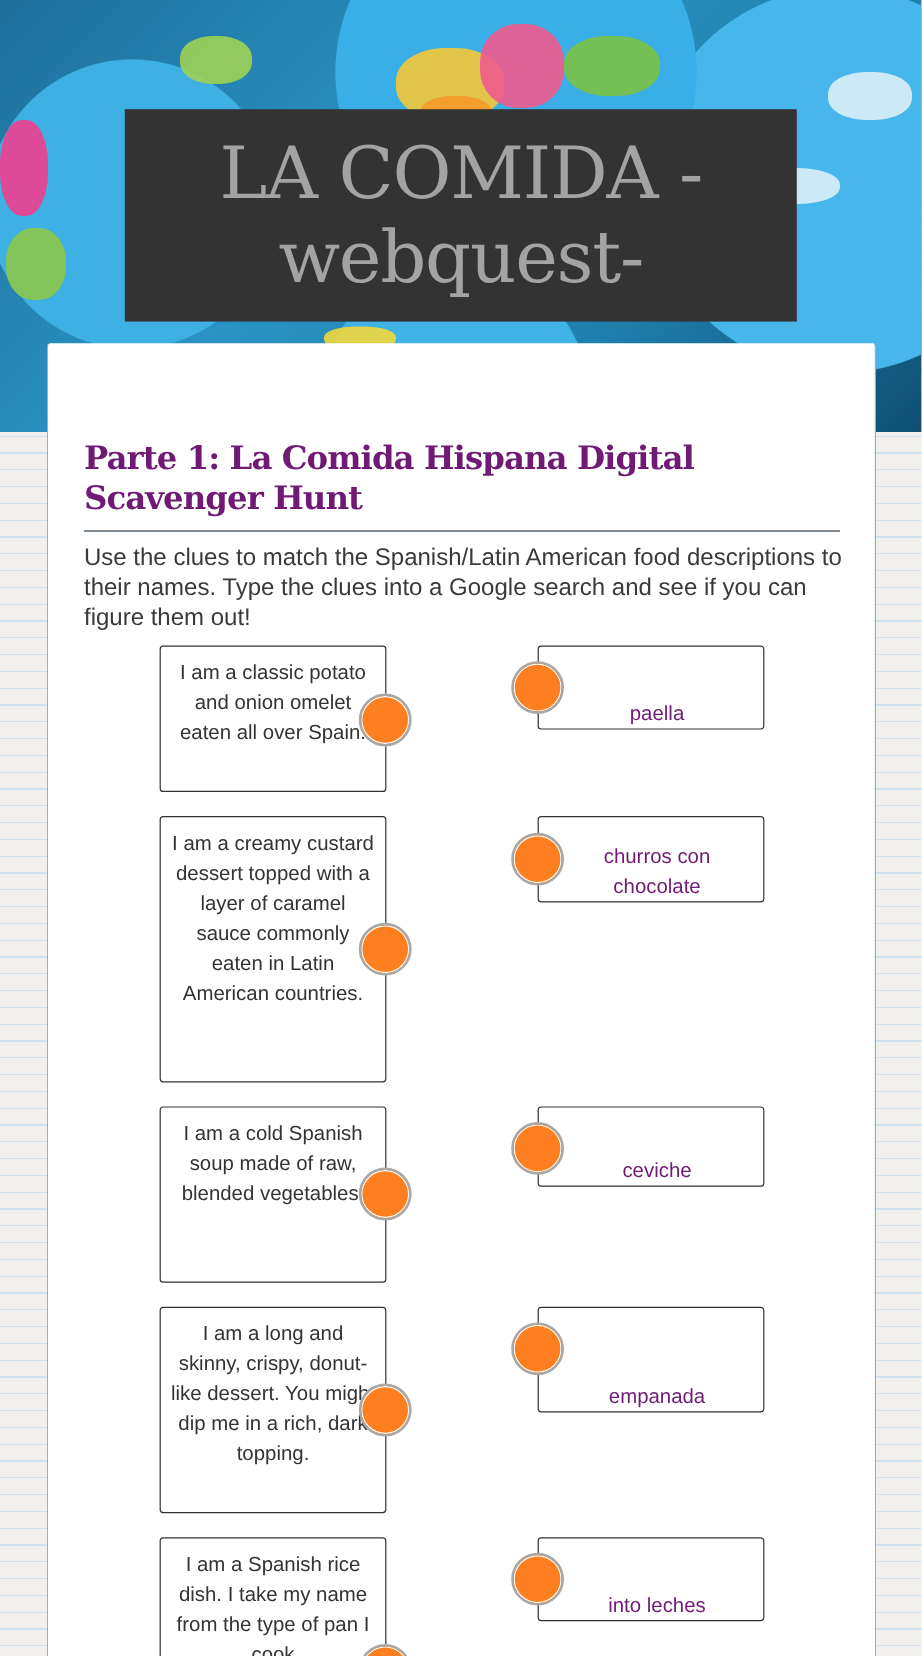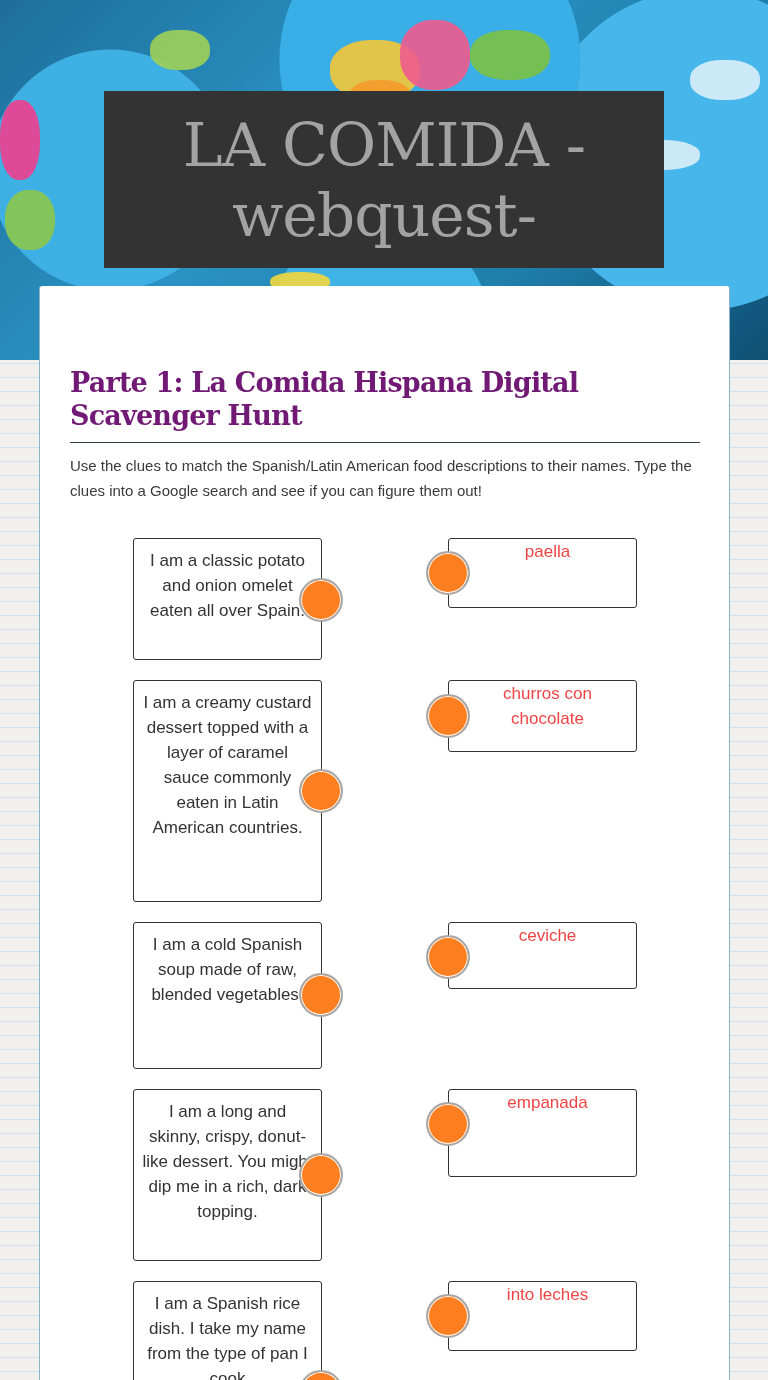--- a/index.html
+++ b/index.html
@@ -43,36 +43,36 @@
     font-size: 27px; line-height: 33px; color: #701a75;
     letter-spacing: -0.8px;
   }
   .rule {
     position: absolute; left: 30px; top: 156px; width: 630px; height: 1px;
     background: #2e3e4c;
   }
   .desc {
     position: absolute; left: 30px; top: 167px; width: 640px;
     font-family: "Liberation Sans", sans-serif;
-    font-size: 15px; line-height: 25px; color: #3a3a3a;
+    font-size: 20px; line-height: 25px; color: #3a3a3a;
   }
   .clue {
     position: absolute; left: 93px; width: 189px;
     border: 1px solid #333; border-radius: 3px; background: #fff;
     font-family: "Liberation Sans", sans-serif;
     font-size: 17px; line-height: 25px; color: #333;
     text-align: center; padding: 9px 8px;
   }
   .answer {
     position: absolute; left: 408px; width: 189px;
     border: 1px solid #333; border-radius: 3px; background: #fff;
     font-family: "Liberation Sans", sans-serif;
-    font-size: 17px; line-height: 25px; color: #ef4444;
+    font-size: 17px; line-height: 25px; color: #701a75;
     text-align: center;
-    display: flex; align-items: flex-start; justify-content: center;
+    display: flex; align-items: flex-end; justify-content: center;
     padding: 0 10px 0 20px;
   }
   .dot {
     position: absolute; width: 44px; height: 44px; border-radius: 50%;
     background: #fd7f1f; border: 2px solid #a8a8a8;
     box-shadow: inset 0 0 0 1px #ffffff;
   }
 </style>
 </head>
 <body>

